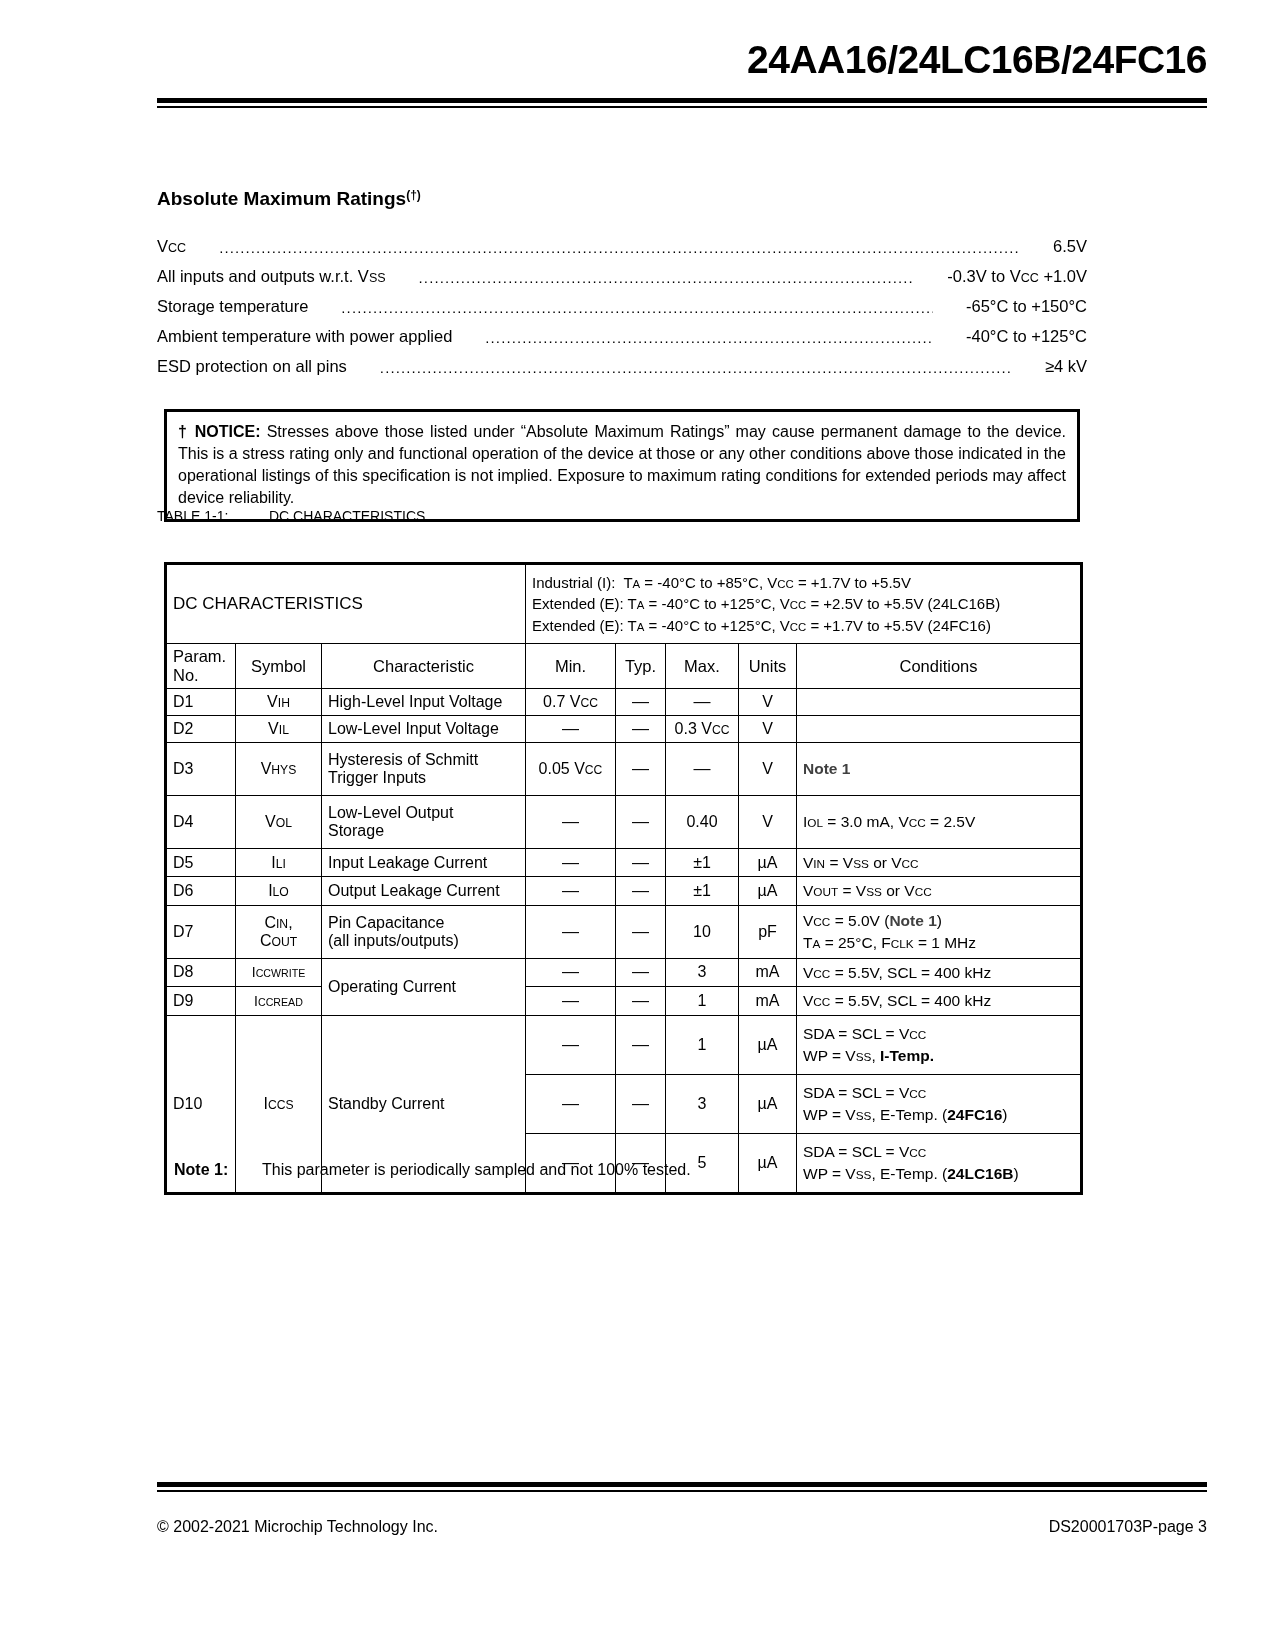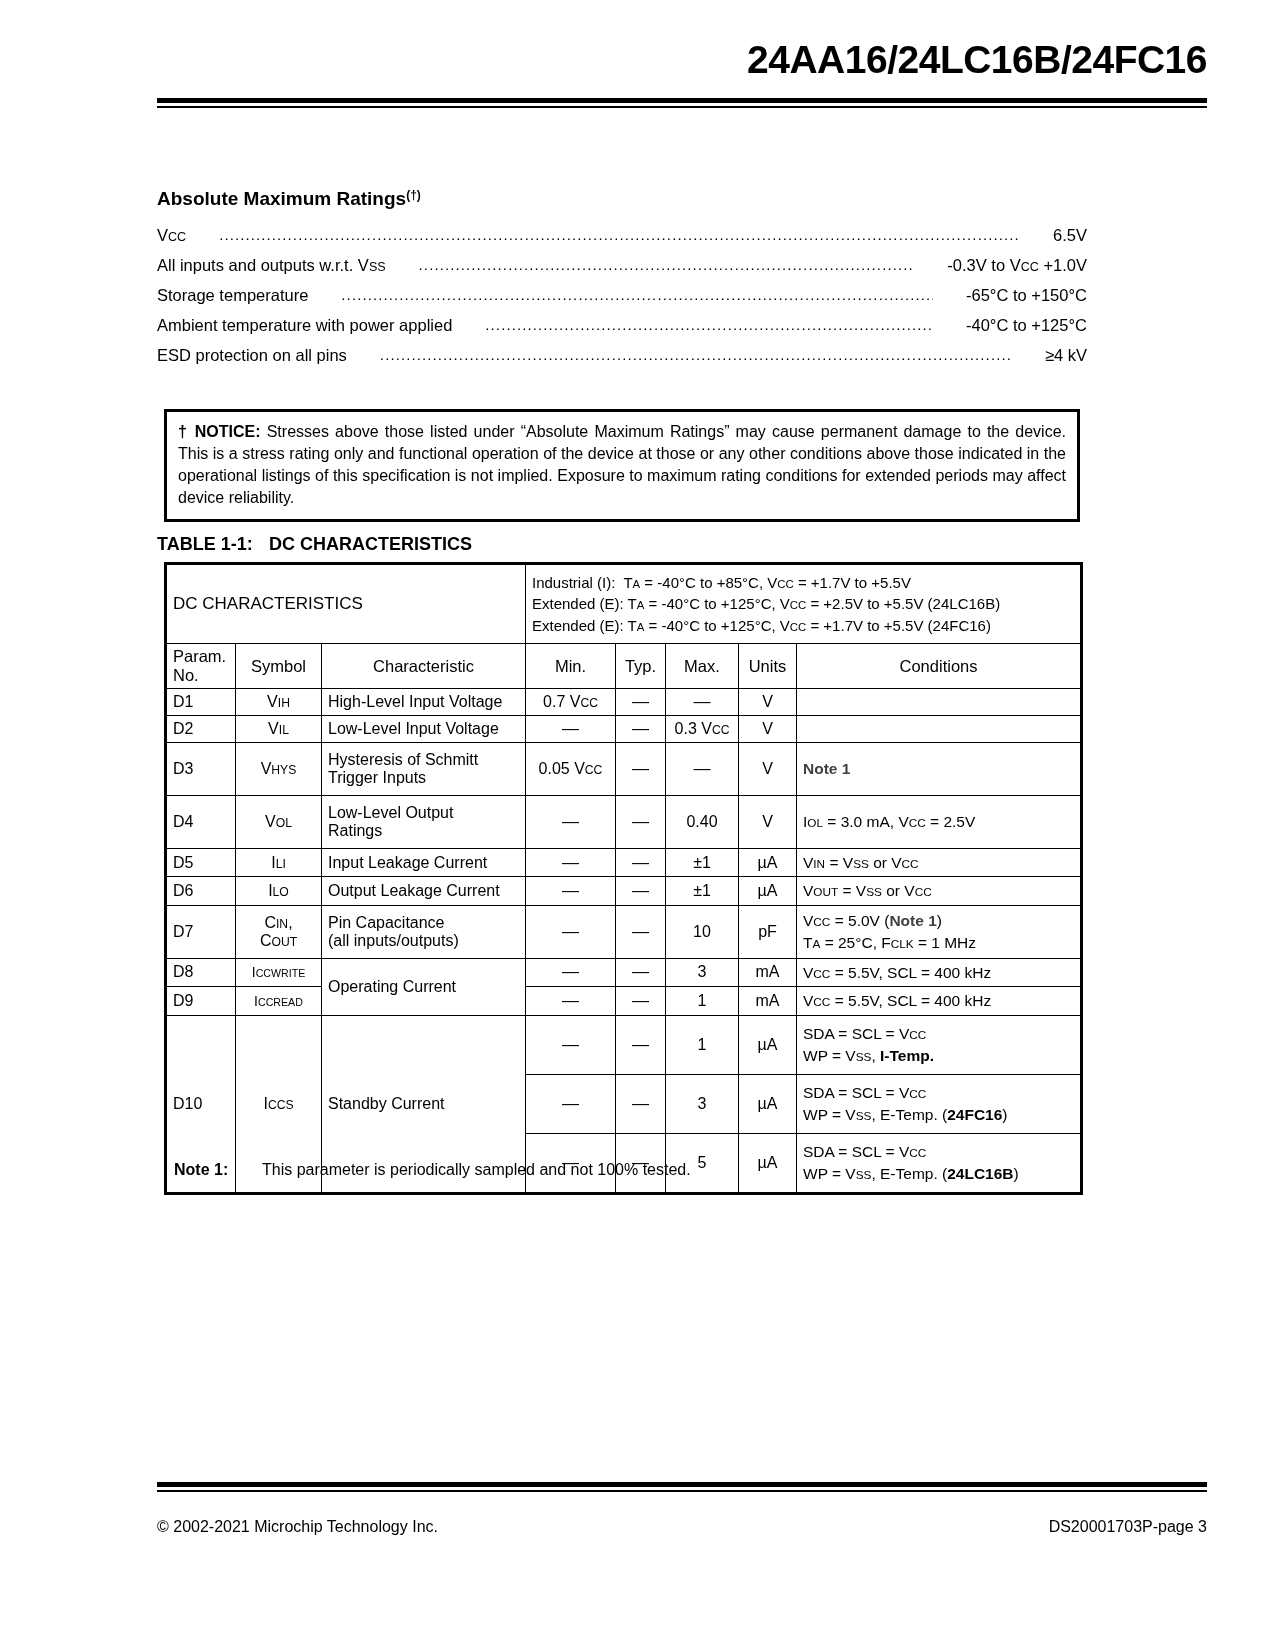--- a/index.html
+++ b/index.html
@@ -74,21 +74,21 @@
   
   .ratings {
     position: absolute;
     left: 157px;
     top: 226px;
     width: 930px;
     font-size: 16.5px;
   }
   .rating-row {
     display: flex;
-    align-items: flex-start;
+    align-items: flex-end;
     height: 30px;
     white-space: nowrap;
     overflow: hidden;
     gap: 32px;
   }
   .rating-row .label { flex: none; }
   .rating-row .leader {
     flex: 1 1 auto;
     overflow: hidden;
     white-space: nowrap;
@@ -112,23 +112,23 @@
     font-size: 16px;
     line-height: 1.37;
     text-align: justify;
   }
   .notice b { font-weight: bold; }
 
   
   .tbl-caption {
     position: absolute;
     left: 157px;
-    top: 534px;
-    font-size: 18px;
-    font-weight: bold;
+    top: 508px;
+    font-size: 14px;
+    font-weight: normal;
     white-space: nowrap;
   }
   .tbl-caption .cap-num { display: inline-block; width: 112px; }
 
   
   table.dc {
     position: absolute;
     left: 164px;
     top: 562px;
     width: 916px;
@@ -338,21 +338,21 @@
       <td class="dash">—</td>
       <td class="c-center">V</td>
       <td class="cond"><span class="note-link">Note 1</span></td>
     </tr>
 
     <tr class="rowtall">
       <td class="c-left">D4</td>
       <td class="sym"><span>V</span><span class="sc">OL</span></td>
       <td class="c-left">
         <div>Low-Level Output</div>
-            <div>Ratings</div>
+            <div>Storage</div>
       </td>
       <td class="dash">—</td>
       <td class="dash">—</td>
       <td class="c-center">0.40</td>
       <td class="c-center">V</td>
       <td class="cond"><span>I</span><span class="sc">OL</span><span> = 3.0 mA, V</span><span class="sc">CC</span><span> = 2.5V</span></td>
     </tr>
 
     <tr>
       <td class="c-left">D5</td>

